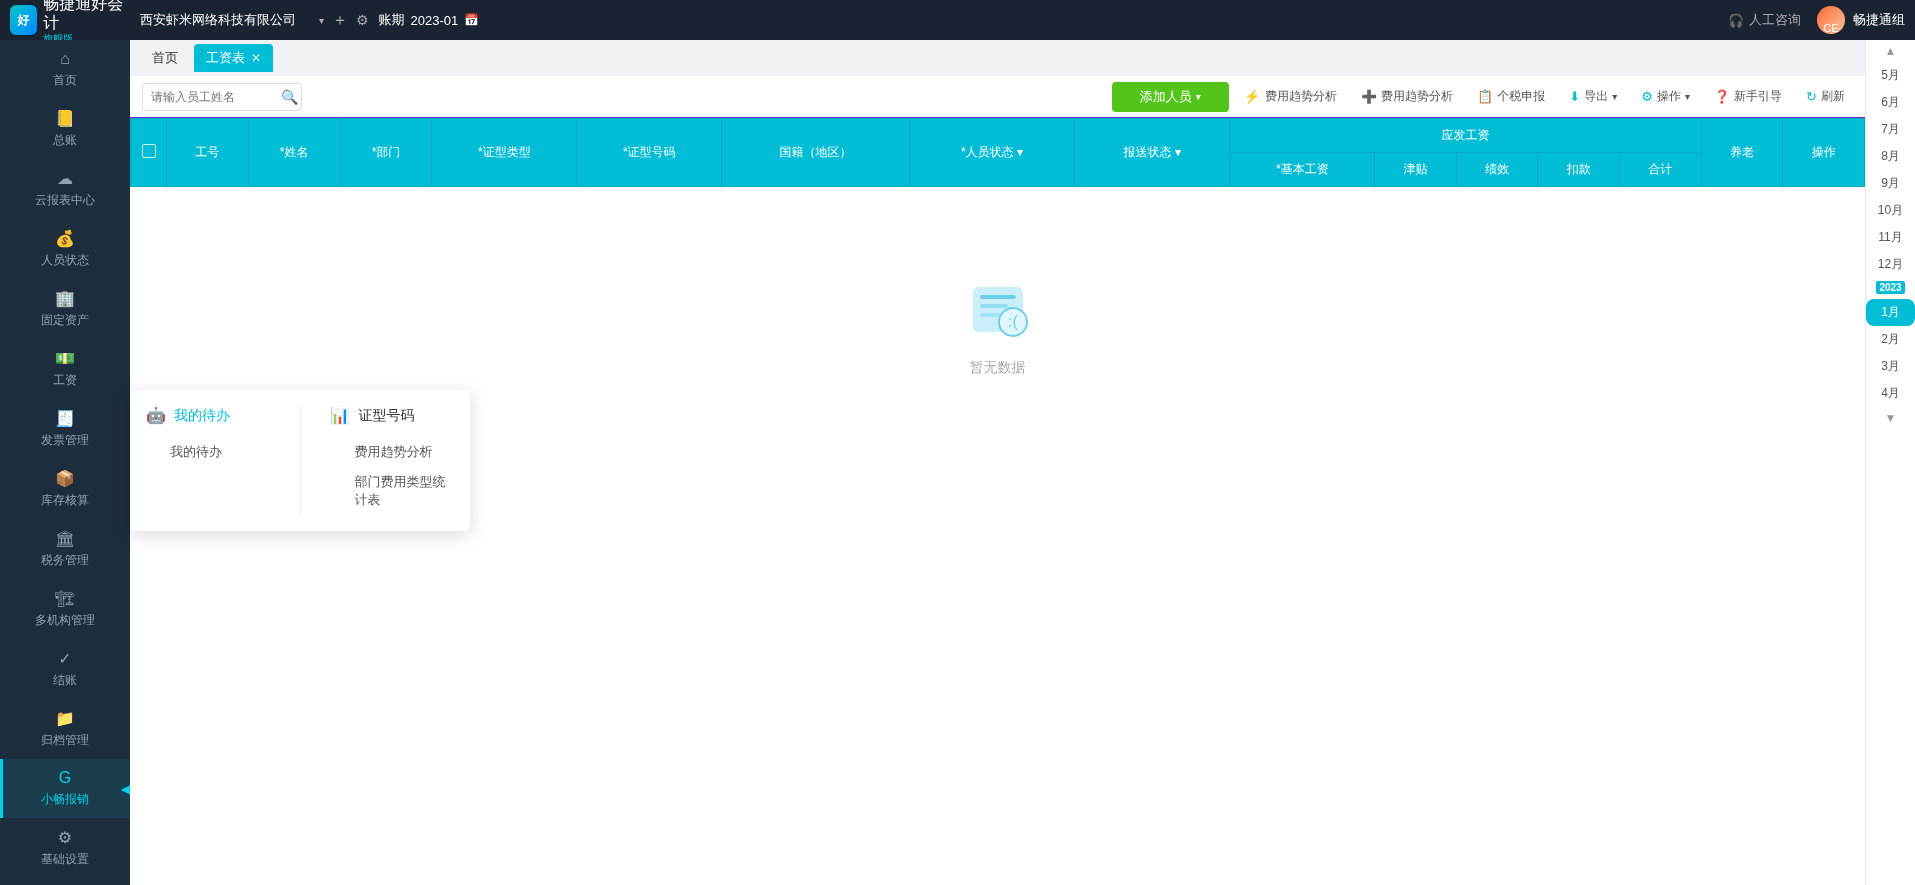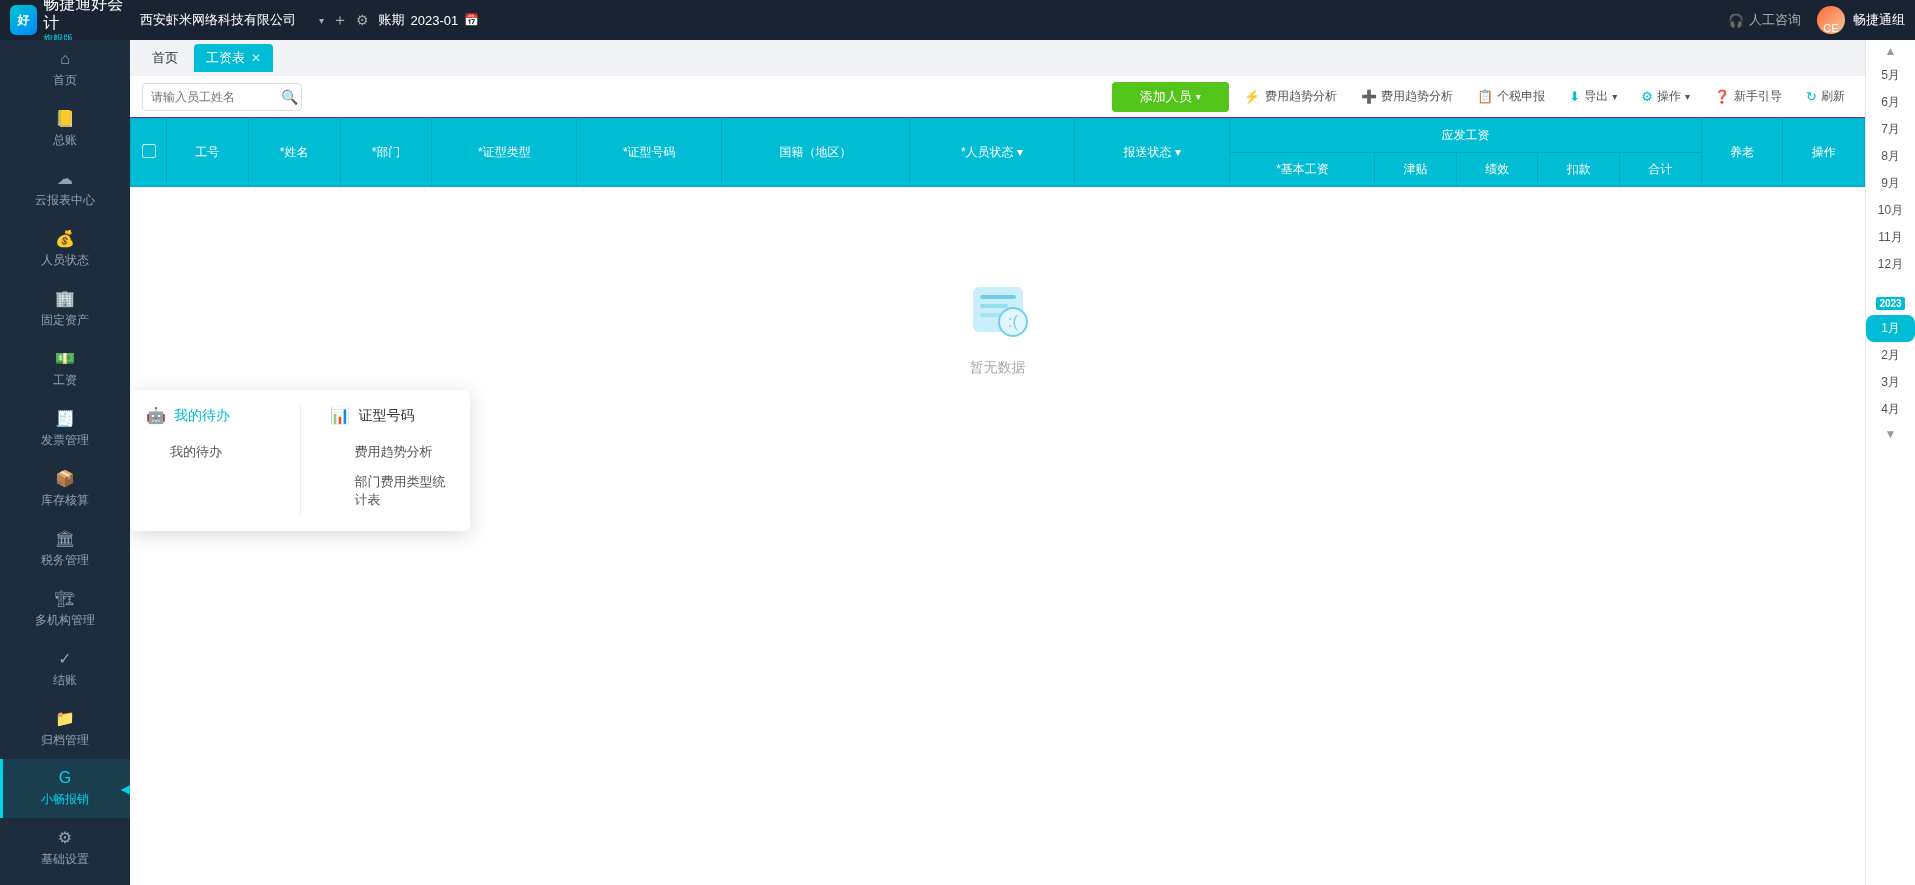--- a/index.html
+++ b/index.html
@@ -189,21 +189,21 @@
     }
     .month-item.active {
       background: #00bcd4; color: white; border-radius: 8px;
     }
     .month-year-label {
       width: 100%; padding: 3px 0; text-align: center; font-size: 11px; color: #333;
       font-weight: bold;
     }
     .year-badge {
       background: #00bcd4; color: white; font-size: 10px;
-      padding: 1px 3px; border-radius: 2px; display: block; margin: 16px auto 2px;
+      padding: 1px 3px; border-radius: 2px; display: block; margin: 0 auto 2px;
       width: fit-content;
     }
 
     
     .popup-overlay {
       position: fixed; top: 0; left: 0; right: 0; bottom: 0;
       z-index: 100;
     }
     .popup-menu {
       position: absolute;

